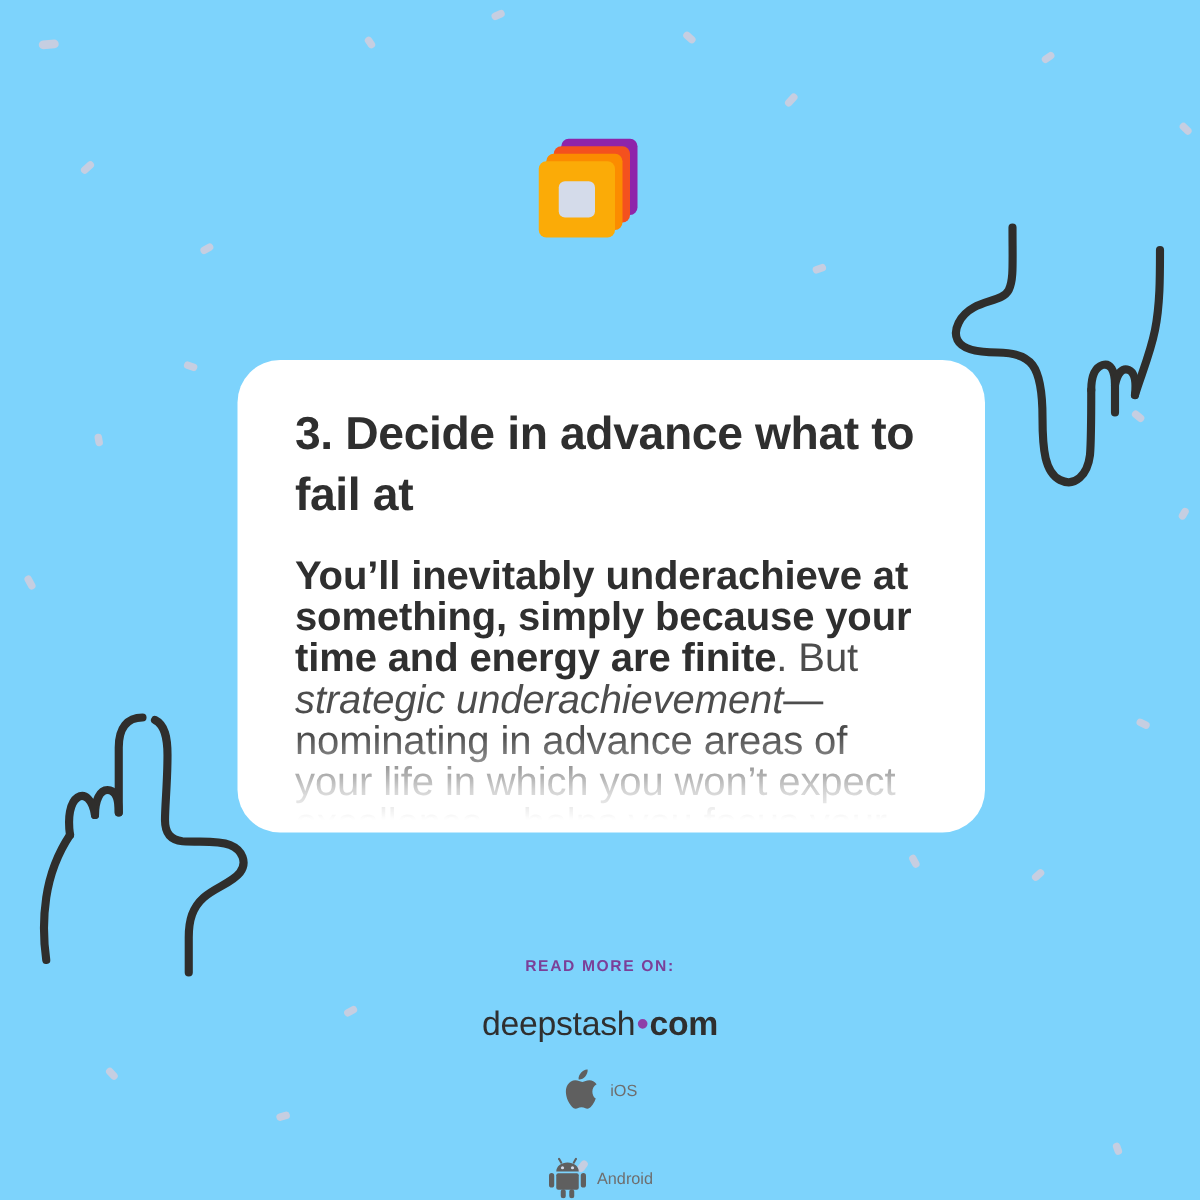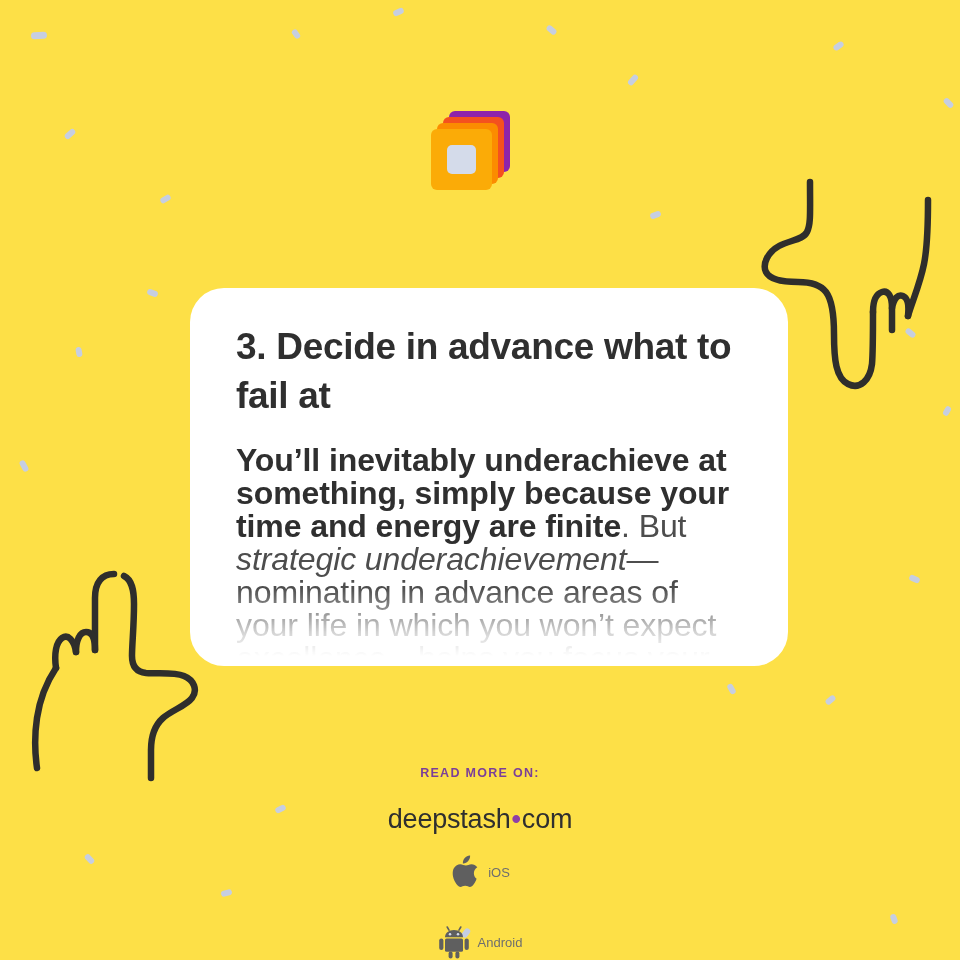--- a/index.html
+++ b/index.html
@@ -13,21 +13,21 @@
     background: #d4dbea;
     font-family: "Liberation Sans", sans-serif;
     position: relative;
   }
 
   #stage {
     position: absolute;
     inset: 0;
     width: 960px;
     height: 960px;
-    background: #fde047;
+    background: #7dd3fc;
     overflow: hidden;
   }
 
   
   .confetti-layer {
     position: absolute;
     inset: 0;
     pointer-events: none;
   }
   .speck {
@@ -130,21 +130,21 @@
     color: #2f2f2f;
     letter-spacing: -0.2px;
     white-space: nowrap;
   }
   #wordmark .name { font-weight: normal; }
   #wordmark .dot {
     color: #8e3fa8;
     font-weight: bold;
     padding: 0 1px;
   }
-  #wordmark .tld { font-weight: normal; }
+  #wordmark .tld { font-weight: bold; }
 
   #store-badges {
     margin-top: 20px;
     display: flex;
     justify-content: center;
     align-items: center;
     gap: 36px;
     flex-direction: column;
   }
   .badge {

